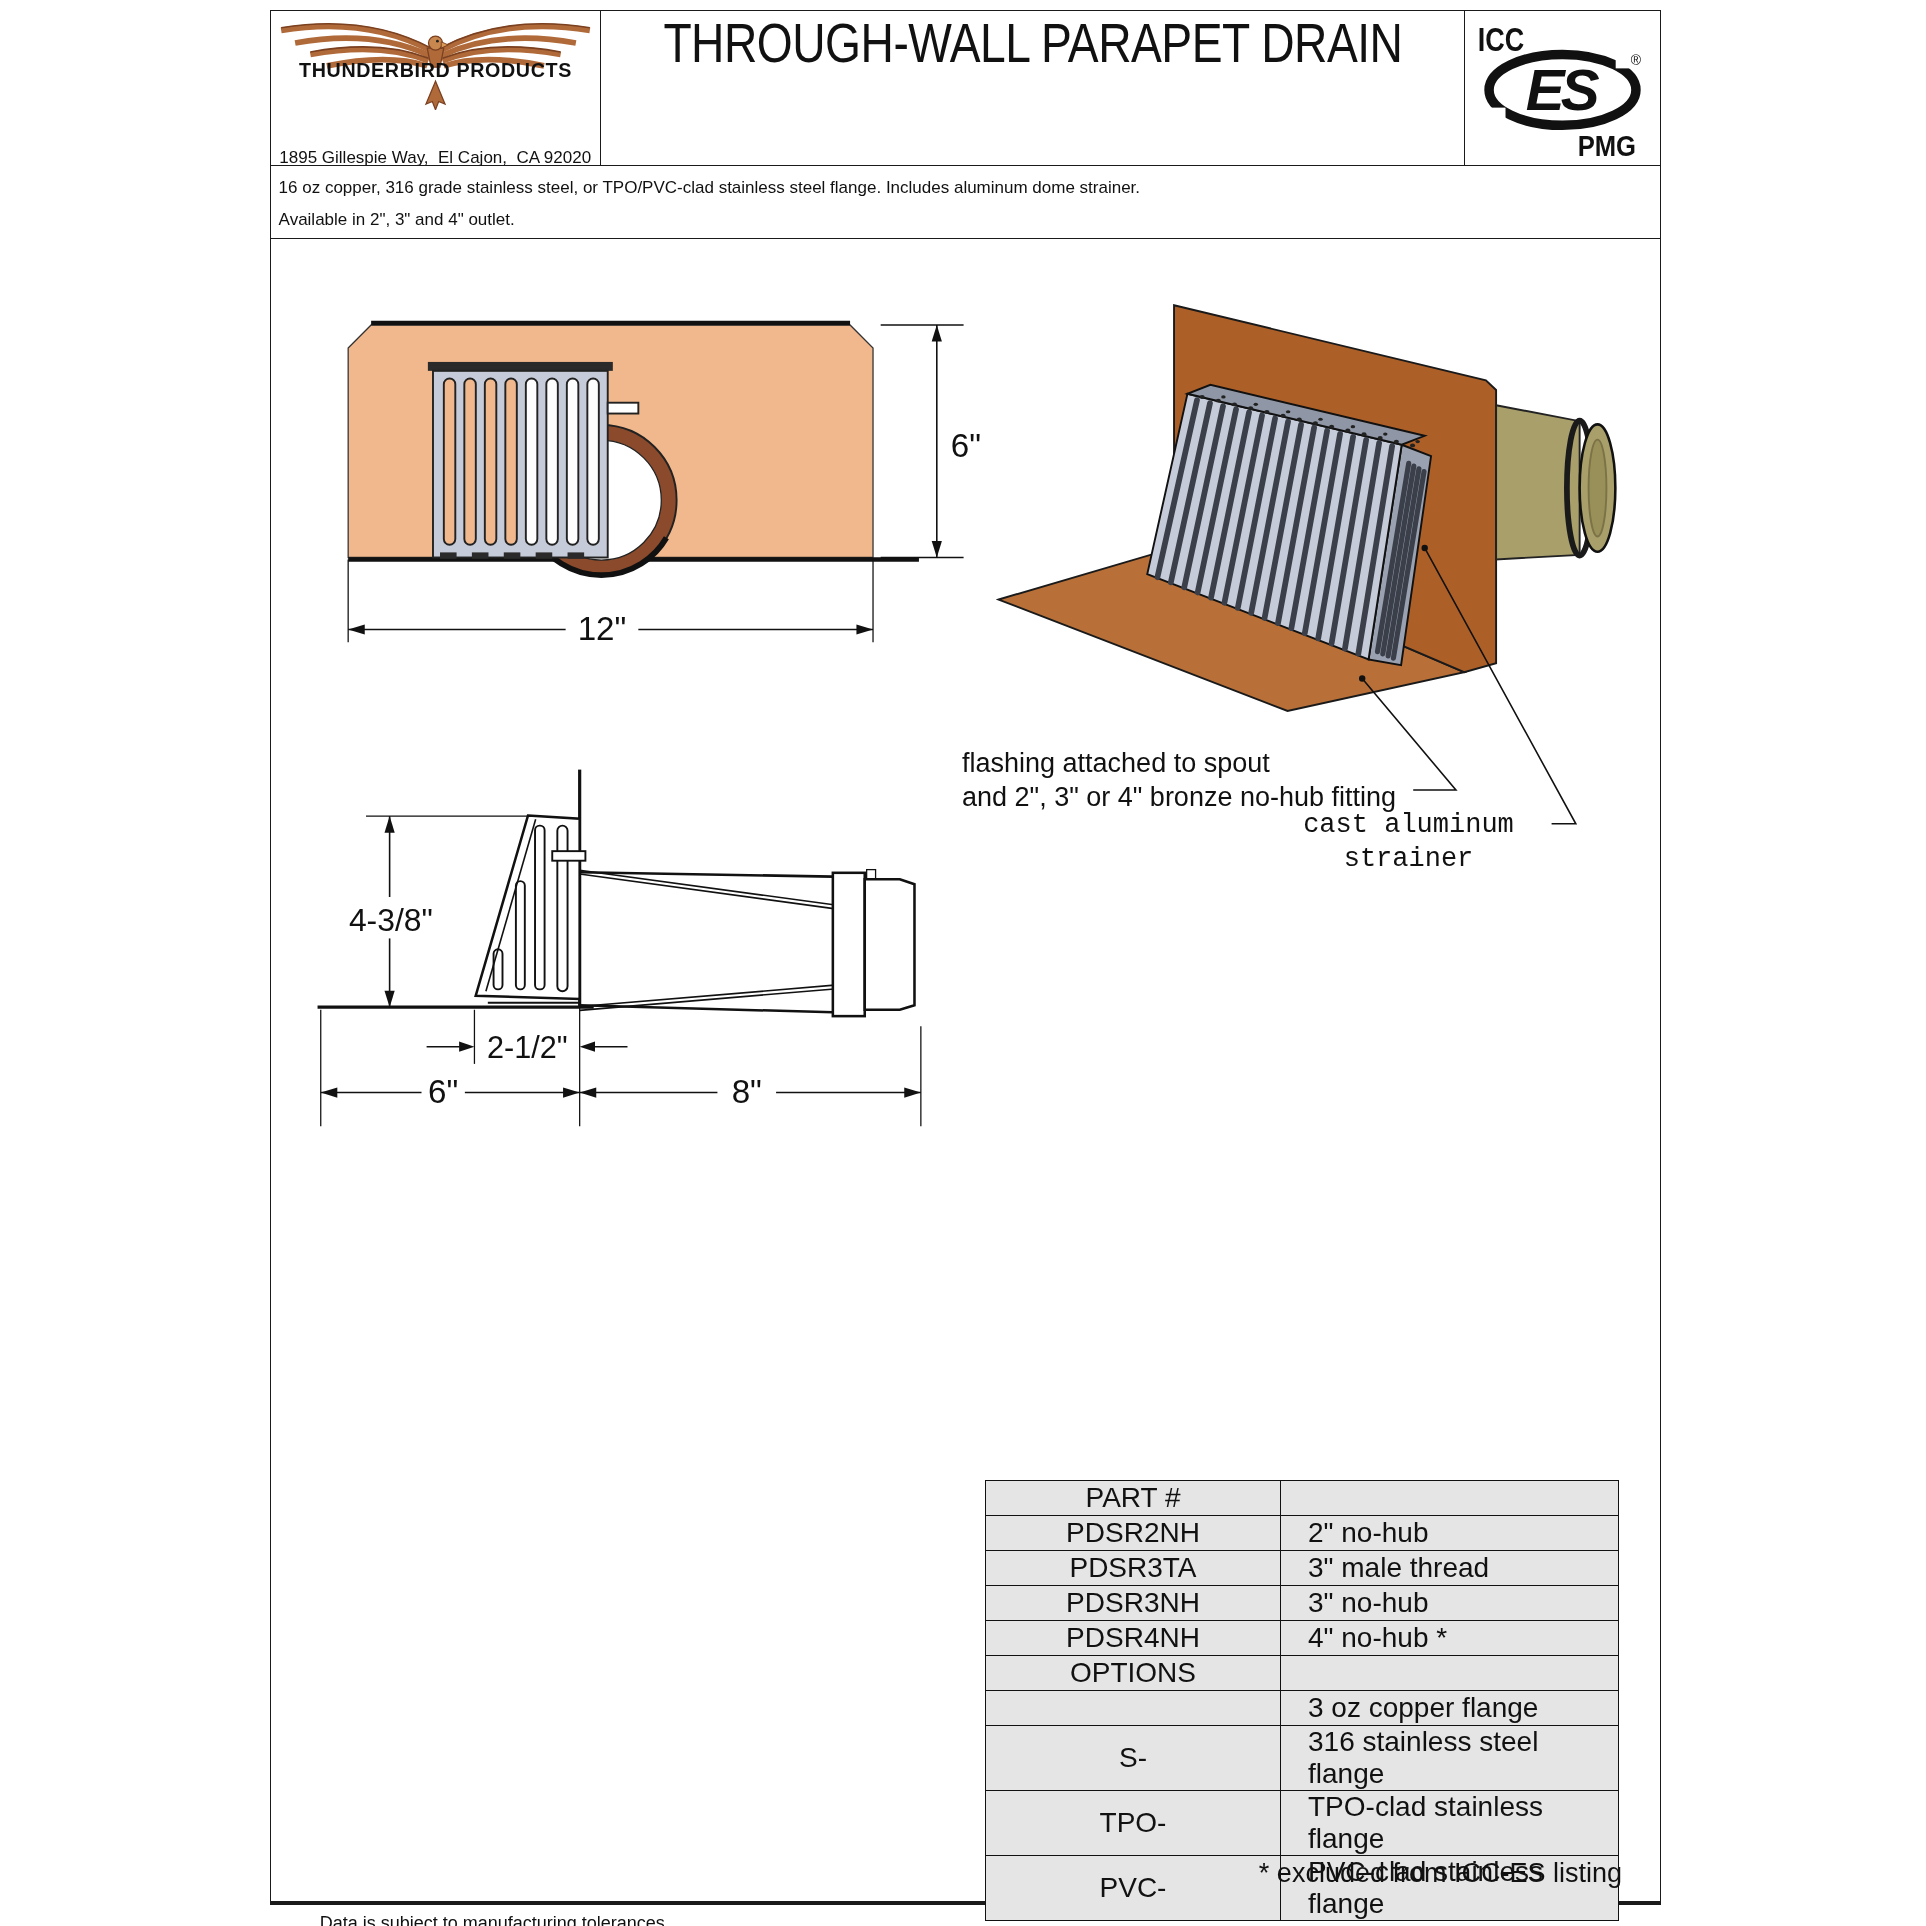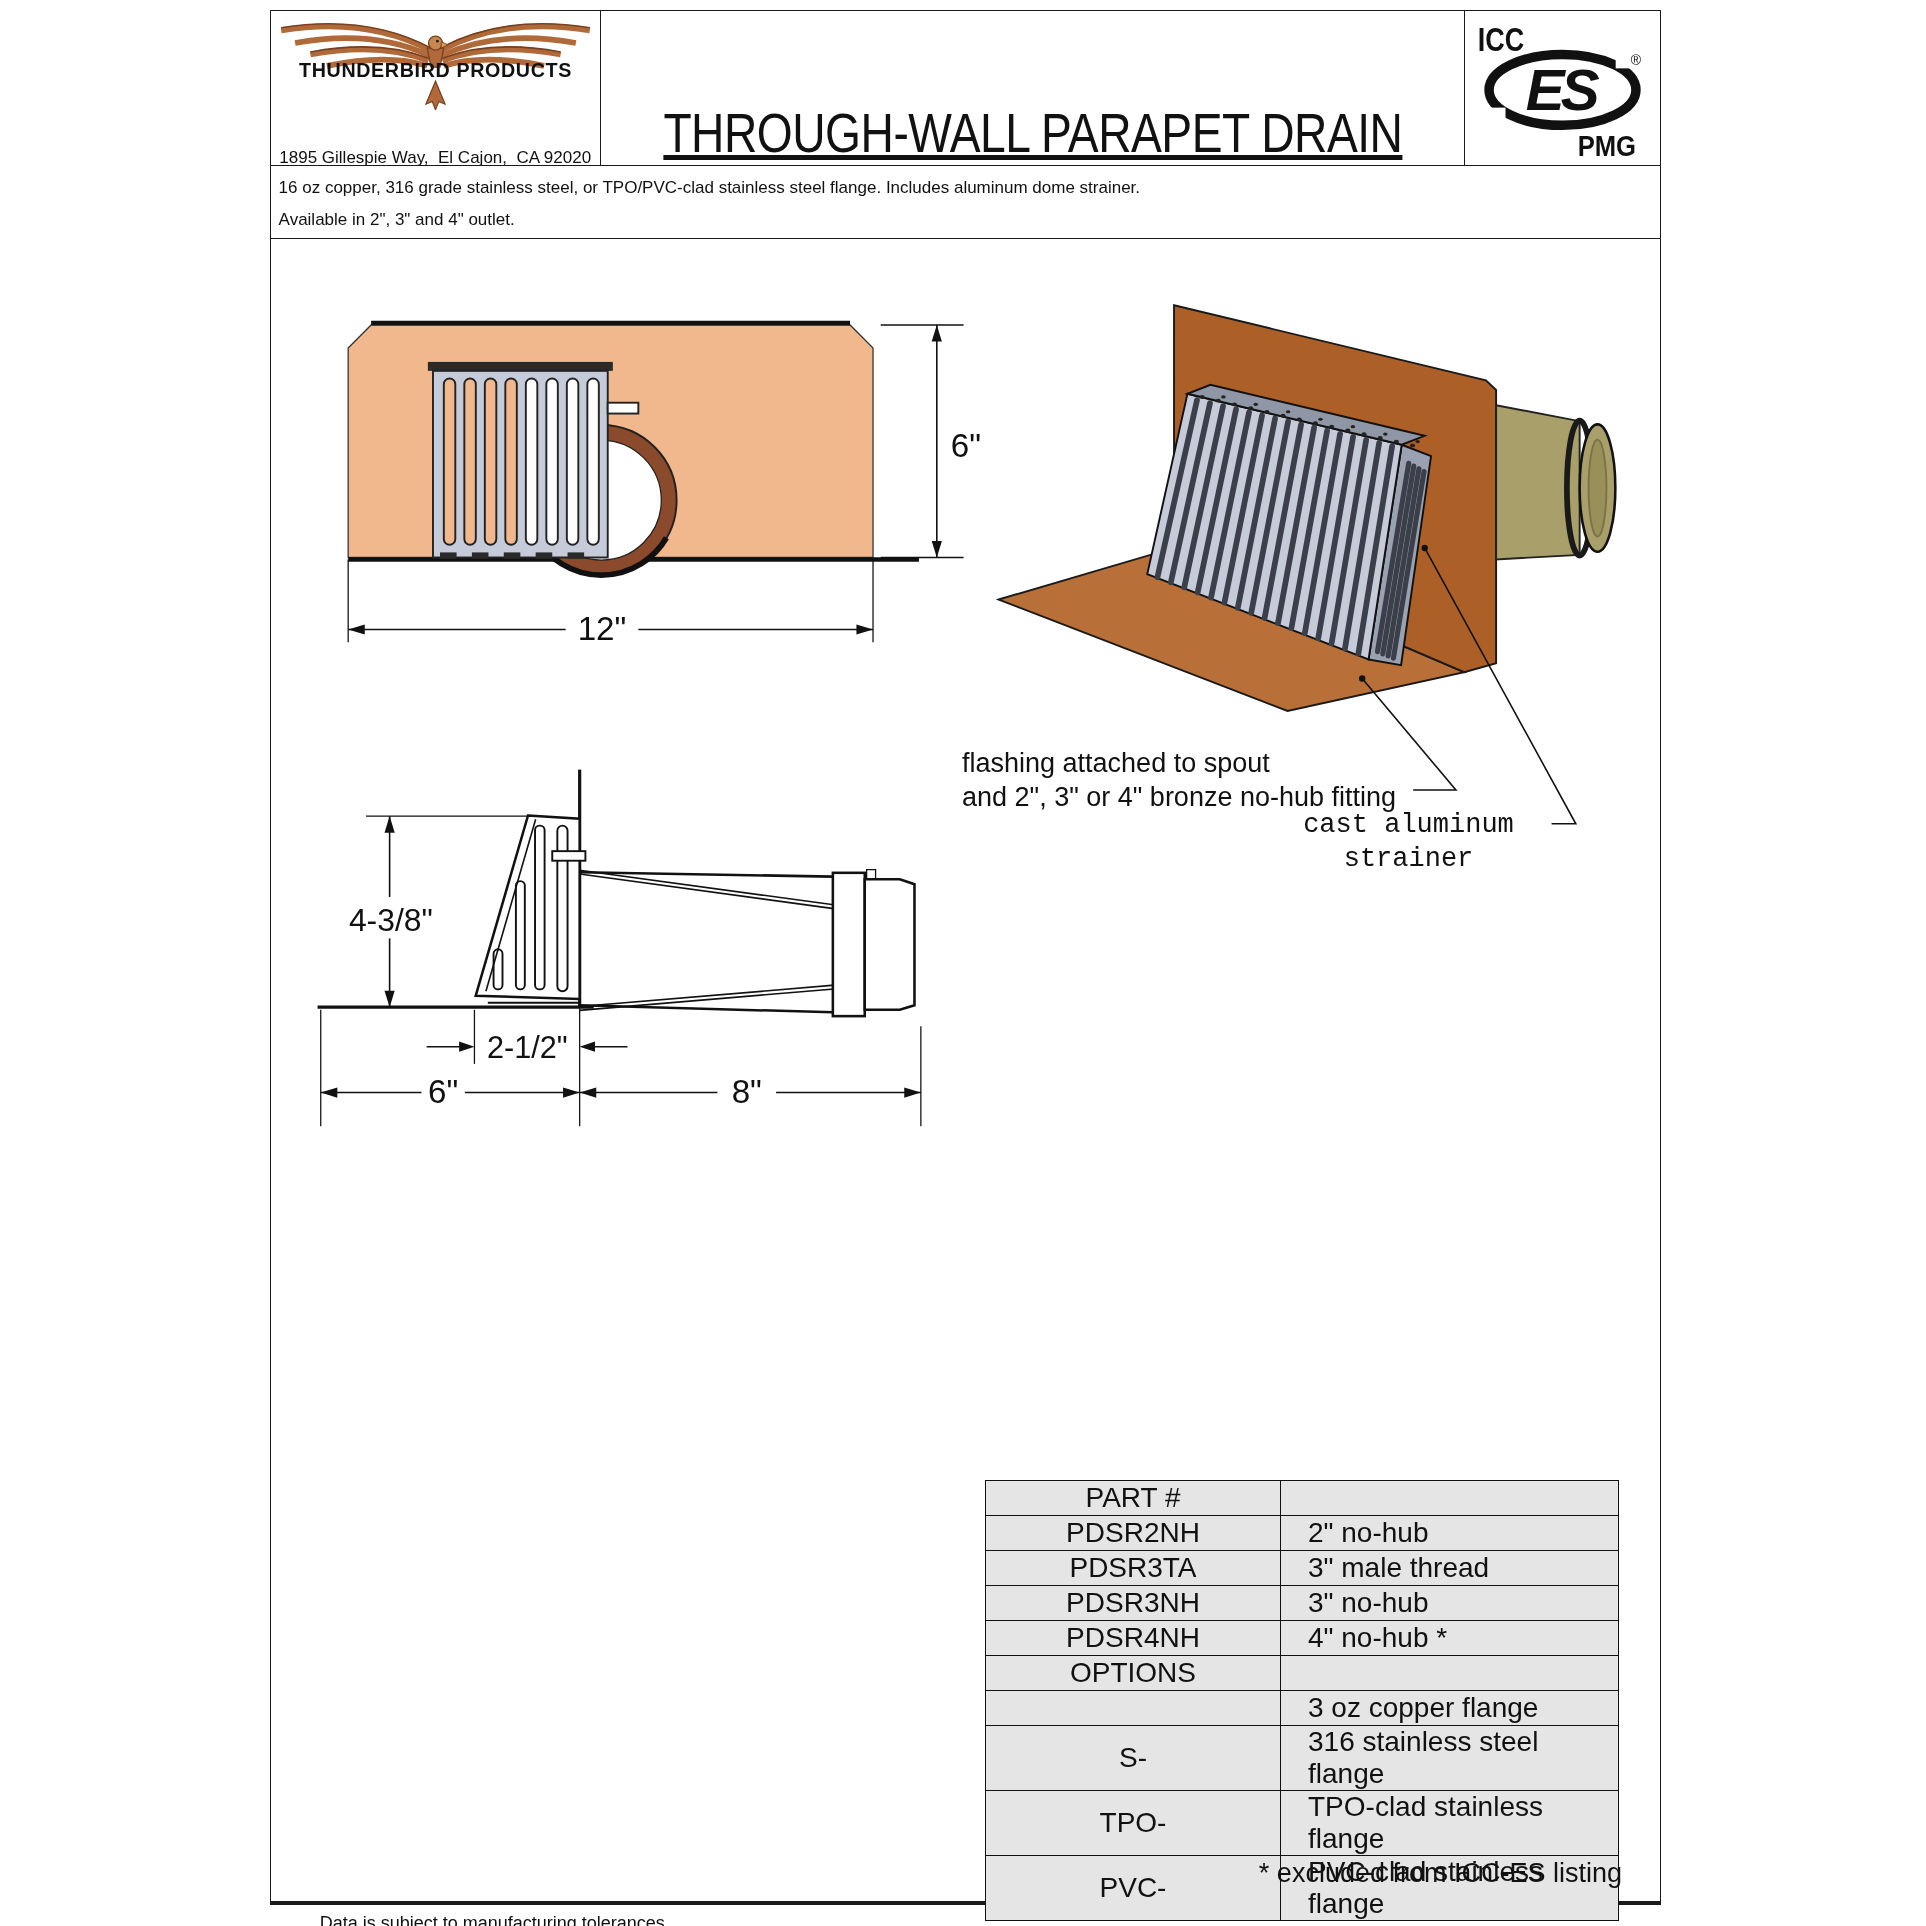--- a/index.html
+++ b/index.html
@@ -5,21 +5,21 @@
   html,body{margin:0;padding:0;}
   body{width:1926px;height:1926px;background:#ffffff;position:relative;
        font-family:"Liberation Sans",sans-serif;color:#111;}
   .sheet{position:absolute;left:270px;top:9.6px;width:1391px;height:1895px;
          border:1.9px solid #1a1a1a;border-bottom-width:4.5px;box-sizing:border-box;background:#fff;}
   
   .header-row{display:flex;height:154px;border-bottom:1.9px solid #1a1a1a;}
   .tb-box{width:330px;border-right:1.9px solid #1a1a1a;box-sizing:border-box;position:relative;overflow:hidden;text-align:center;}
   .tb-logo{position:absolute;left:0;top:0;width:100%;height:99px;}
   .tb-addr{position:absolute;left:8.3px;top:102px;font-size:17px;line-height:18px;white-space:pre;}
-  .title-box{flex:1;display:flex;align-items:flex-end;justify-content:center;overflow:hidden;text-decoration:underline;}
+  .title-box{flex:1;display:flex;align-items:flex-start;justify-content:center;overflow:hidden;}
   .title-box .t{font-size:55px;font-weight:400;letter-spacing:-0.6px;transform:scaleX(0.84);white-space:nowrap;}
   .icc-box{width:196px;border-left:1.9px solid #1a1a1a;box-sizing:border-box;position:relative;}
   
   .desc-row{height:73px;border-bottom:1.9px solid #1a1a1a;box-sizing:border-box;
             padding:6.4px 0 0 7.6px;font-size:17px;line-height:32px;}
   
   .main-box{position:relative;height:1660px;}
   .main-box > svg.draw{position:absolute;left:0;top:0;width:100%;height:100%;}
   .note{position:absolute;font-size:27px;line-height:34px;}
   .note.flash{left:691px;top:496px;margin-top:11px;}

